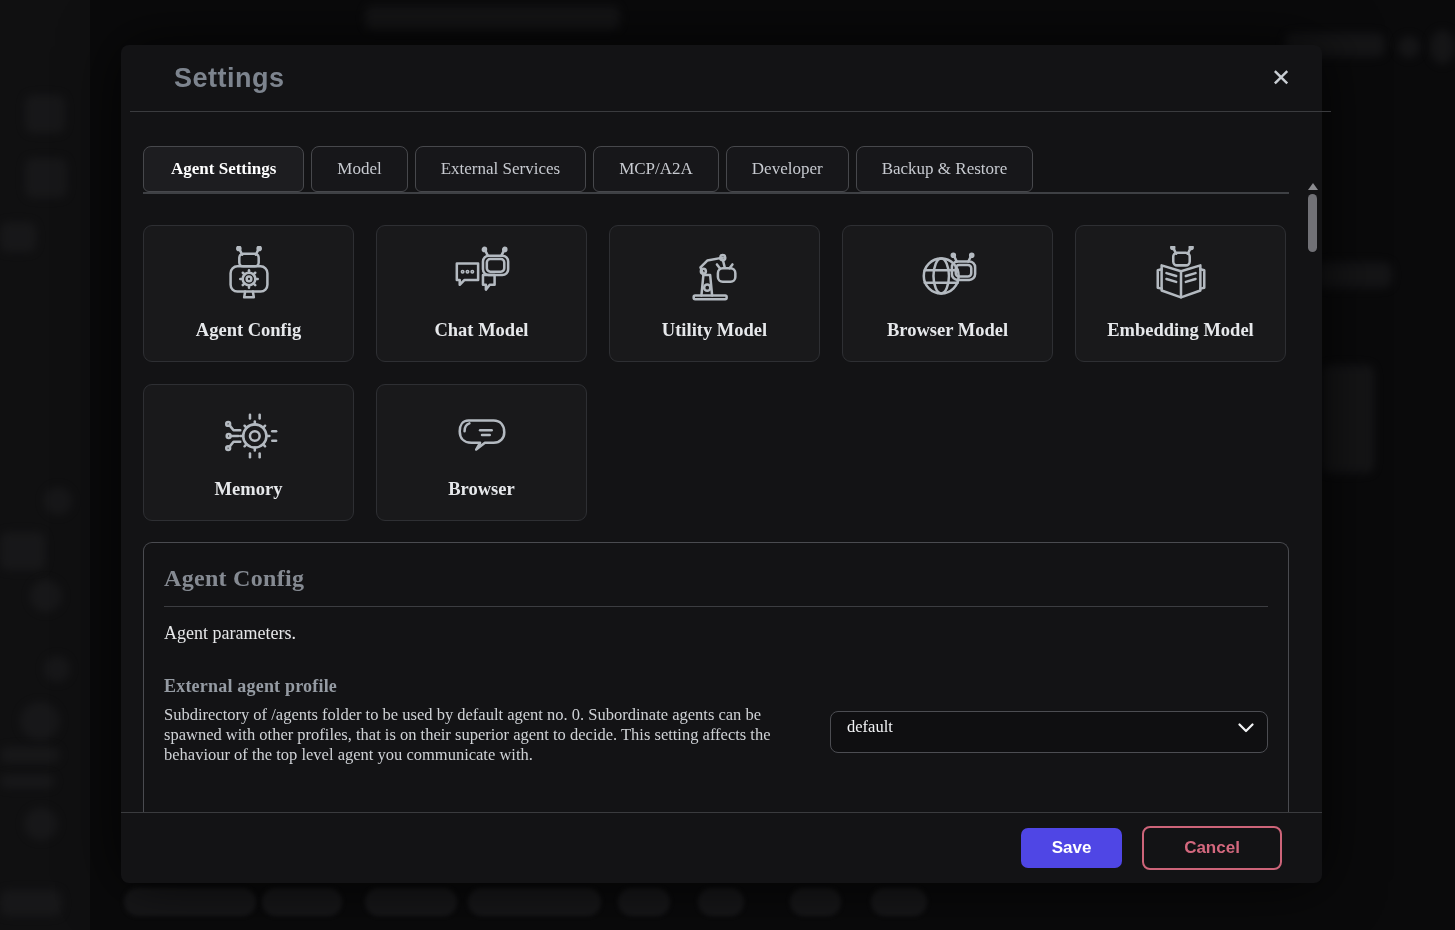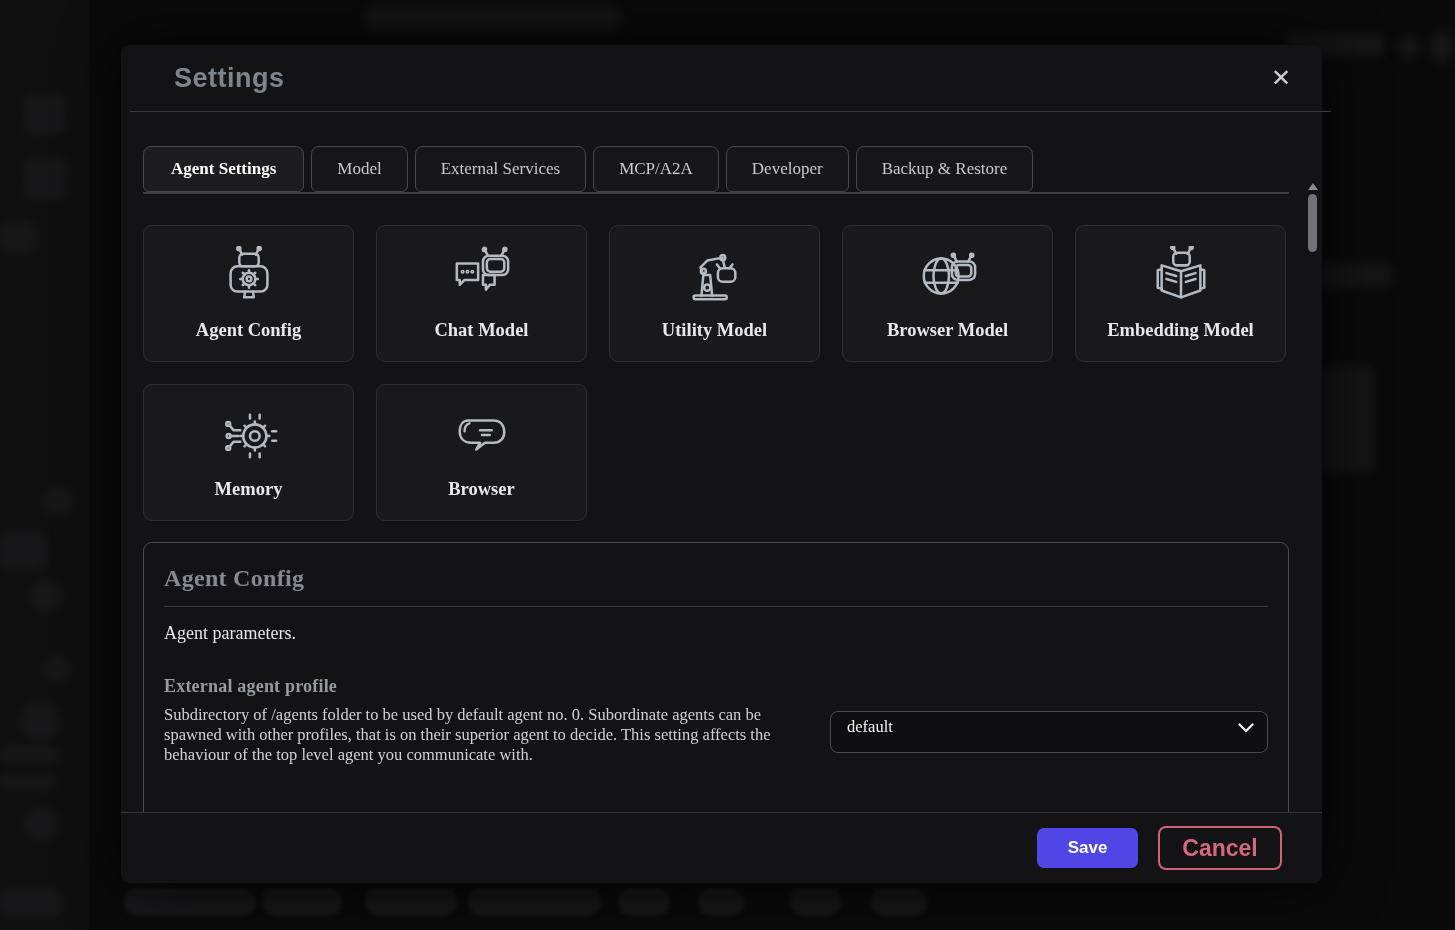--- a/index.html
+++ b/index.html
@@ -65,22 +65,22 @@
     border-bottom:7px solid #8c8c90; }
   .scroll-thumb { position:absolute; top:11px; left:1px; width:9px; height:58px;
     background:#717176; border-radius:5px; }
 
   
   .modal-footer { position:absolute; left:0; bottom:0; width:100%; height:71px;
     border-top:1px solid #3a3b3e; display:flex; align-items:center;
     justify-content:flex-end; gap:20px; padding-right:40px; }
   .save-btn { width:101px; height:40px; background:#4f46e5; border:none; border-radius:7px;
     color:#ffffff; font-size:17px; font-weight:bold; cursor:pointer; font-family:inherit; }
-  .cancel-btn { width:124px; height:44px; background:transparent; border:2px solid #cd6479;
-    border-radius:8px; color:#d4687e; font-size:23px; font-weight:bold; cursor:pointer;
+  .cancel-btn { width:140px; height:44px; background:transparent; border:2px solid #cd6479;
+    border-radius:8px; color:#d4687e; font-size:17px; font-weight:bold; cursor:pointer;
     font-family:inherit; }
 
   .icon-stroke { stroke:#b4bac1; fill:none; stroke-width:2.6; stroke-linecap:round; stroke-linejoin:round; }
 </style>
 </head>
 <body>
 
 <div class="bg-layer">
   <div class="sidebar-bg">
     <div class="blob" style="left:25px;top:95px;width:40px;height:38px;"></div>

